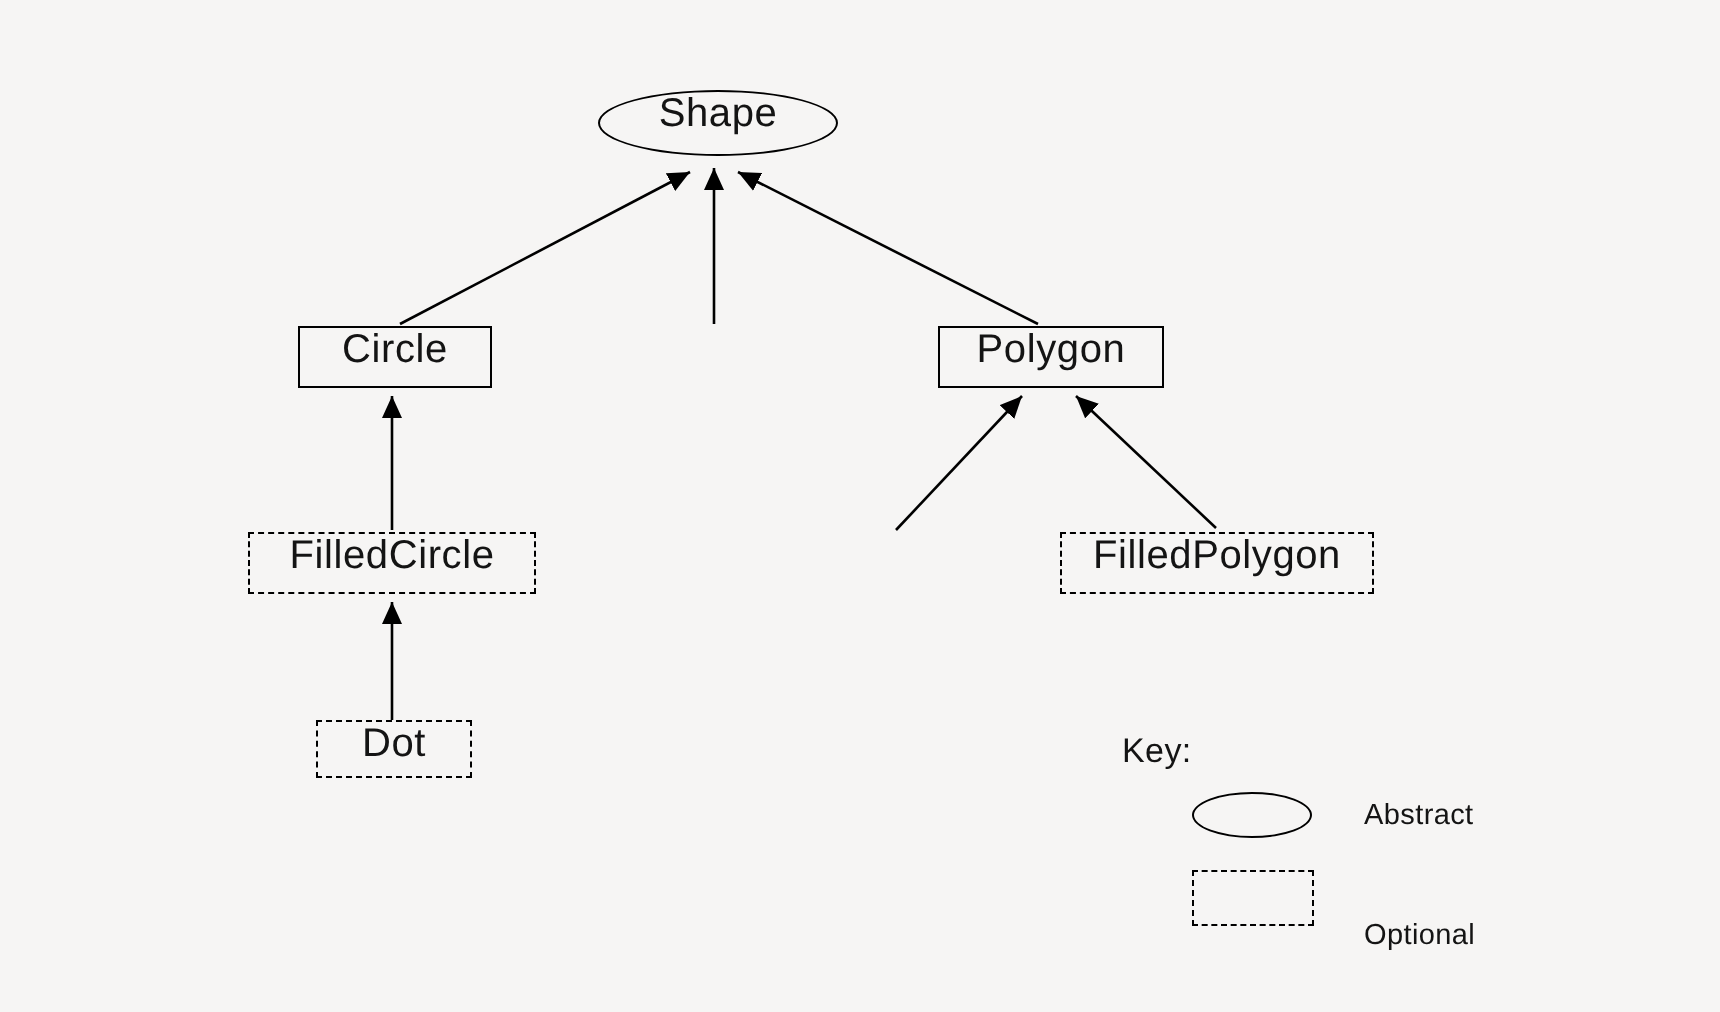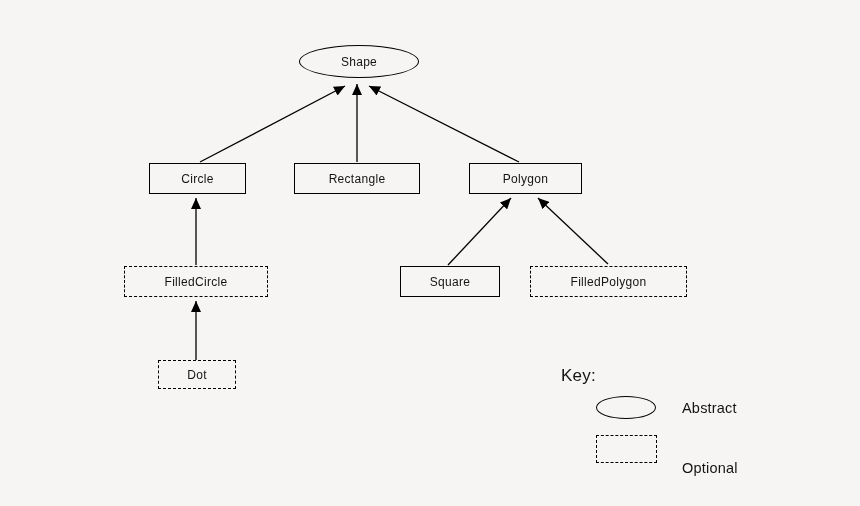--- a/index.html
+++ b/index.html
@@ -16,26 +16,26 @@
     color: #141414;
   }
   .edges {
     position: absolute;
     left: 0;
     top: 0;
   }
   .node {
     position: absolute;
     display: flex;
-    align-items: center;
+    align-items: flex-start;
     justify-content: center;
     box-sizing: border-box;
     border: 1.4px solid #000;
     background: transparent;
-    font-size: 12px;
+    font-size: 20px;
     letter-spacing: 0.3px;
     white-space: nowrap;
   }
   .node.dashed {
     border-style: dashed;
   }
   .node.ellipse {
     border-radius: 50%;
     border-width: 1.6px;
   }
@@ -87,39 +87,33 @@
   </svg>
 
   <div class="node ellipse" style="left:299px; top:45px; width:120px; height:33px;">
     <span>Shape</span>
   </div>
 
   <div class="node" style="left:149px; top:163px; width:97px; height:31px;">
     <span>Circle</span>
   </div>
 
-  <div class="node" style="left:294px; top:163px; width:126px; height:31px;">
-    <span>Rectangle</span>
-  </div>
 
   <div class="node" style="left:469px; top:163px; width:113px; height:31px;">
     <span>Polygon</span>
   </div>
 
   <div class="node dashed" style="left:124px; top:266px; width:144px; height:31px;">
     <span>FilledCircle</span>
   </div>
 
   <div class="node dashed" style="left:158px; top:360px; width:78px; height:29px;">
     <span>Dot</span>
   </div>
 
-  <div class="node" style="left:400px; top:266px; width:100px; height:31px;">
-    <span>Square</span>
-  </div>
 
   <div class="node dashed" style="left:530px; top:266px; width:157px; height:31px;">
     <span>FilledPolygon</span>
   </div>
 
   <div class="key-title" style="left:561px; top:366px;">Key:</div>
 
   <div class="key-symbol ellipse" style="left:596px; top:396px; width:60px; height:23px;"></div>
 
   <div class="key-label" style="left:682px; top:400px;">Abstract</div>

